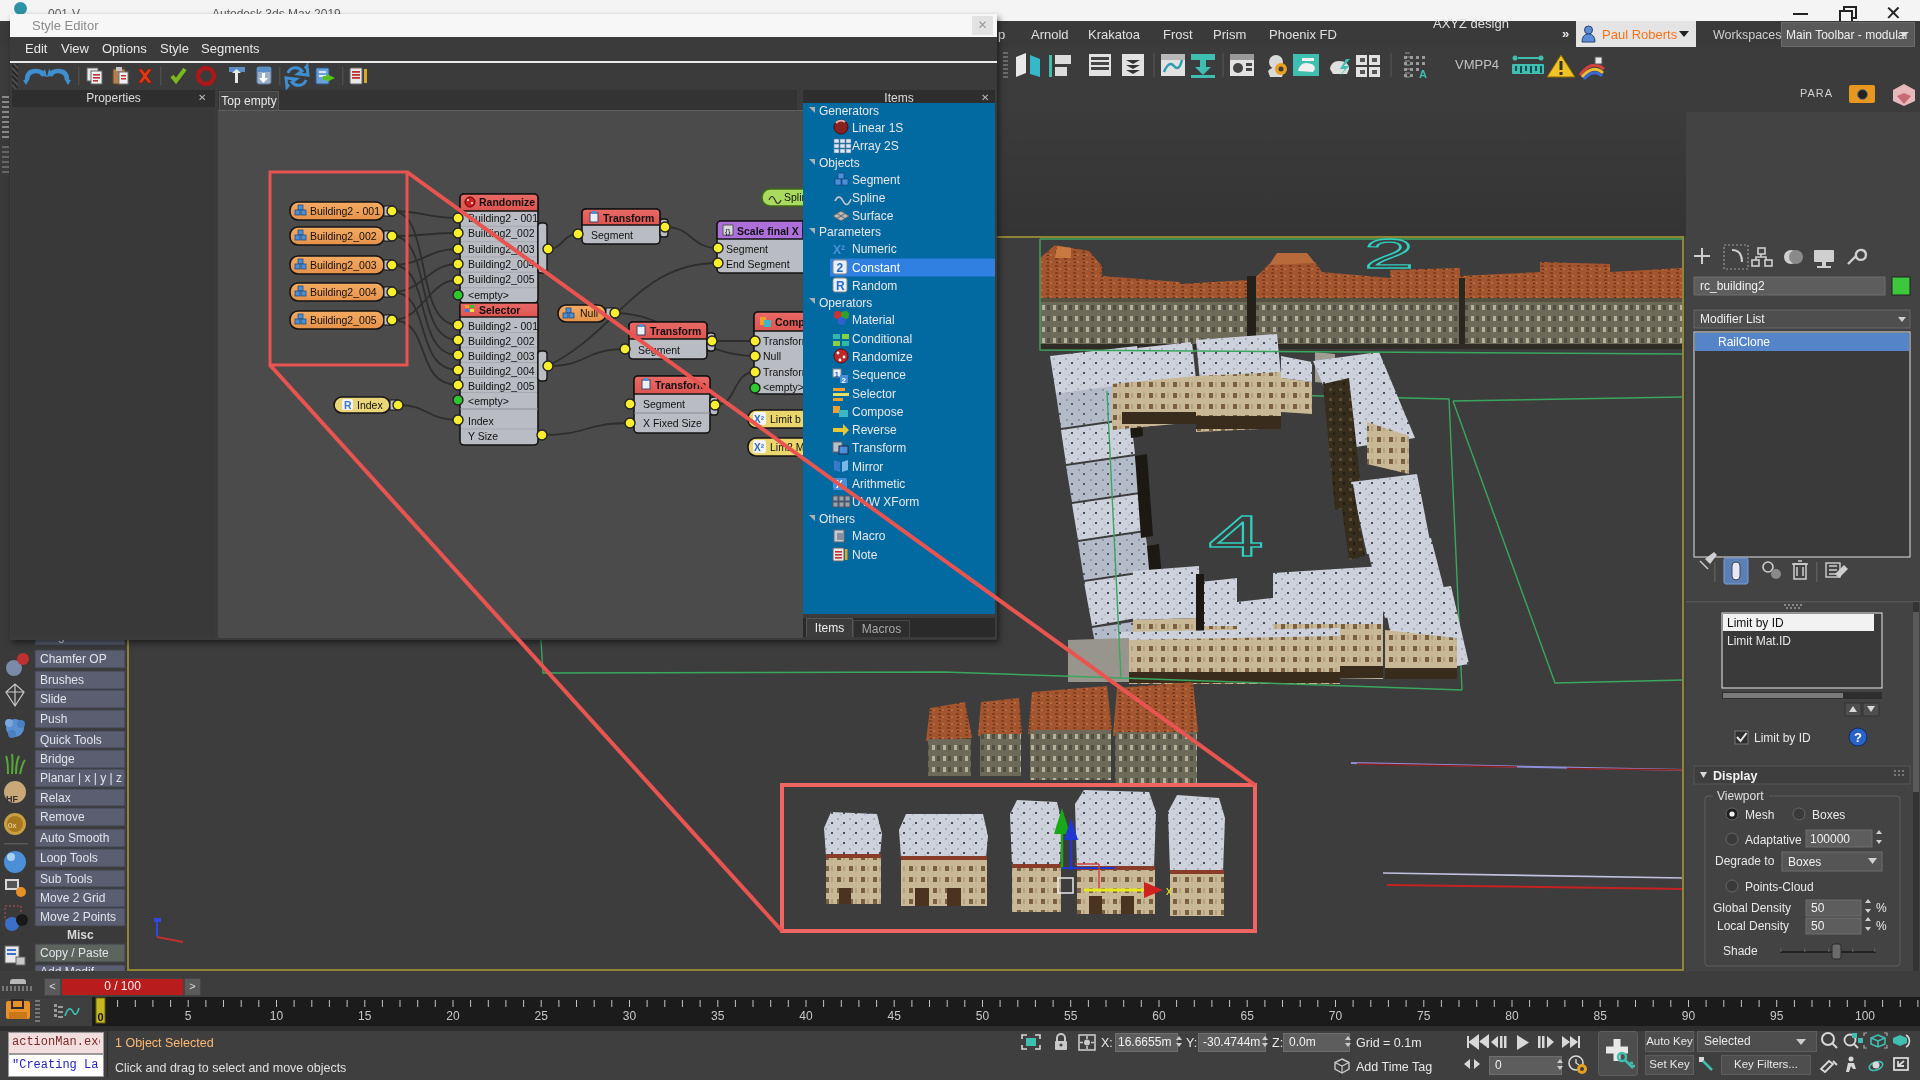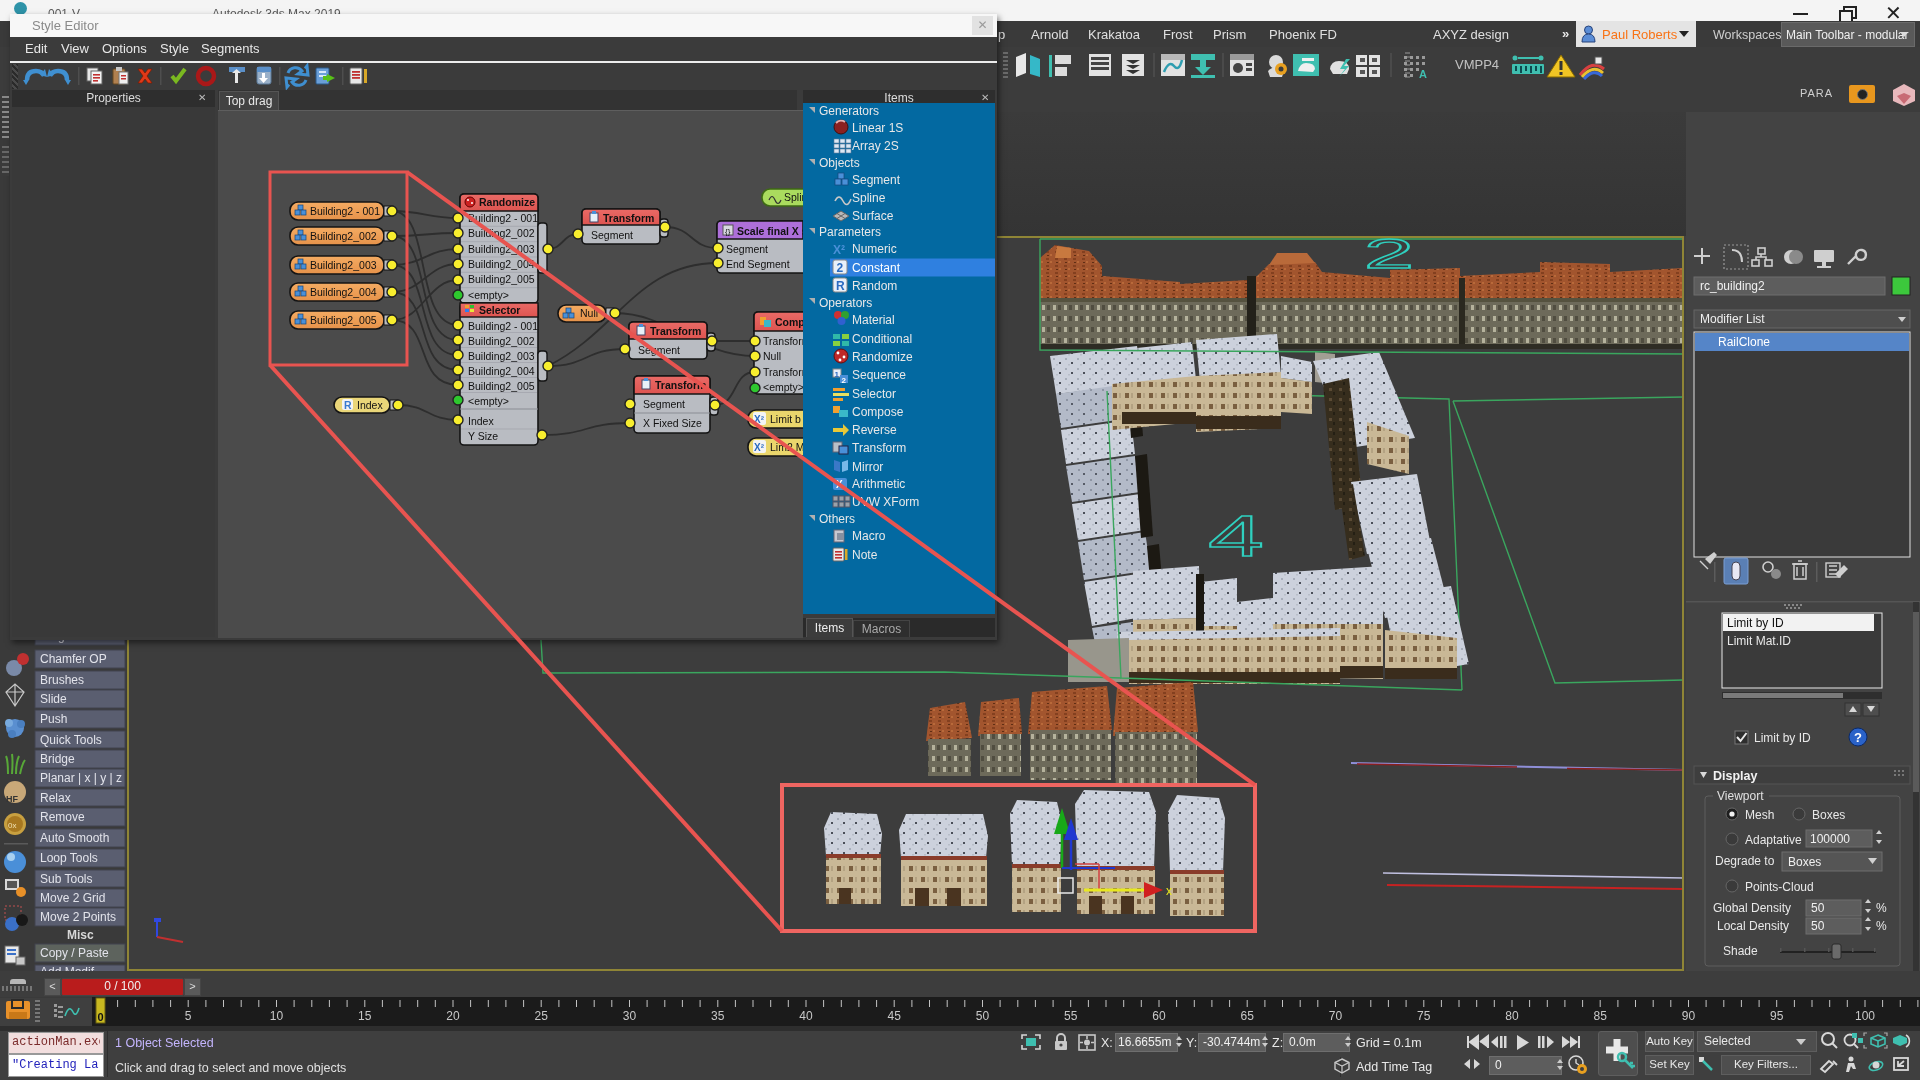--- a/index.html
+++ b/index.html
@@ -23,21 +23,21 @@
 <div class="abs" style="left:1885px;top:1px;color:#222;font-size:20px;font-weight:400;">✕</div>
 
 <div class="abs" style="left:0;top:21px;width:1920px;height:26px;background:#3a3a3a;border-bottom:1px solid #2c2c2c;"></div>
 <div class="abs" style="left:998px;top:27px;font-size:13px;color:#e0e0e0;">p</div>
 <div class="abs" style="left:1031px;top:27px;font-size:13px;color:#e0e0e0;">Arnold</div>
 <div class="abs" style="left:1088px;top:27px;font-size:13px;color:#e0e0e0;">Krakatoa</div>
 <div class="abs" style="left:1163px;top:27px;font-size:13px;color:#e0e0e0;">Frost</div>
 <div class="abs" style="left:1213px;top:27px;font-size:13px;color:#e0e0e0;text-align:center;">Prism</div>
 <div class="abs" style="left:1269px;top:27px;font-size:13px;color:#e0e0e0;">Phoenix FD</div>
 <div class="abs" style="left:1356px;top:27px;font-size:13px;color:#e0e0e0;margin-top:43px;">Civil View</div>
-<div class="abs" style="left:1433px;top:27px;font-size:13px;color:#e0e0e0;">AXYZ design</div>
+<div class="abs" style="left:1433px;top:16px;font-size:13px;color:#e0e0e0;">AXYZ design</div>
 <div class="abs" style="left:1562px;top:26px;font-size:13px;color:#e8e8e8;font-weight:bold;">»</div>
 <div class="abs" style="left:1576px;top:21px;width:120px;height:26px;background:#e4e4e4;"></div>
 <div class="abs" style="left:1581px;top:24px;width:15px;height:19px;">
  <svg width="15" height="19">
         <circle cx="7.5" cy="6" r="4" fill="#5b8dd6" stroke="#27437a"></circle>
         <path d="M1 18 Q1 10 7.5 10 Q14 10 14 18 Z" fill="#5b8dd6" stroke="#27437a"></path>
       </svg>
 </div>
 <div class="abs" style="left:1602px;top:27px;font-size:13px;color:#f97316;">Paul Roberts</div>
 <div class="abs" style="left:1679px;top:31px;width:0;height:0;border:5px solid transparent;border-top:6px solid #222;"></div>
@@ -749,21 +749,21 @@
       </svg></div>
 <div class="abs" style="left:0;top:1026px;width:1920px;height:5px;background:#2e2e2e;"></div>
 
 <div class="abs" id="statusbar" style="left:0;top:1031px;width:1920px;height:49px;background:#3f3f3f;">
 
  <div class="abs" style="left:8px;top:1px;width:94px;height:20px;background:#f2dede;border:1px solid #999;"></div>
  <div class="abs mono" style="left:12px;top:4px;font-size:12px;color:#7a2a2a;white-space:nowrap;overflow:hidden;width:88px;">actionMan.exe</div>
  <div class="abs" style="left:8px;top:23px;width:94px;height:21px;background:#ffffff;border:1px solid #999;"></div>
  <div class="abs mono" style="left:12px;top:27px;font-size:12px;color:#2222bb;white-space:nowrap;overflow:hidden;width:88px;">"Creating La</div>
  <div class="abs" style="left:107px;top:0;width:1px;height:46px;background:#2e2e2e;"></div>
- <div class="abs" style="left:115px;top:5px;font-size:12.5px;color:#c4b5fd;">1 Object Selected</div>
+ <div class="abs" style="left:115px;top:5px;font-size:12.5px;color:#fdba74;">1 Object Selected</div>
  <div class="abs" style="left:115px;top:30px;font-size:12.5px;color:#e0e0e0;">Click and drag to select and move objects</div>
 
  <svg class="abs" style="left:1020px;top:2px;" width="80" height="18">
   <g stroke="#d8d8d8" stroke-width="1.6" fill="none">
    <path d="M2 6 v-4 h5 M15 2 h5 v4 M20 12 v4 h-5 M7 16 H2 v-4"></path>
   </g>
   <rect x="6" y="5" width="10" height="8" fill="#3fbfb0"></rect>
   <g transform="translate(34,0)">
           <rect x="1" y="8" width="12" height="9" rx="1" fill="#c8c8c8"></rect>
           <path d="M3 8 v-3 a4 4 0 0 1 8 0 v3" stroke="#c8c8c8" stroke-width="2" fill="none"></path>
@@ -963,21 +963,21 @@
  </div>
 
  <div class="abs" style="left:0;top:76px;width:987px;height:550px;background:#3b3b3b;"></div>
 
  <div class="abs" style="left:2px;top:76px;width:203px;height:17px;background:#2e2e2e;"></div>
  <div class="abs" style="left:2px;top:77px;width:203px;height:15px;font-size:12px;color:#dcdcdc;text-align:center;">Properties</div>
  <div class="abs" style="left:188px;top:78px;font-size:10px;color:#bbb;">✕</div>
  <div class="abs" style="left:2px;top:93px;width:203px;height:530px;background:#393939;"></div>
 
  <div class="abs" style="left:208px;top:76px;width:579px;height:20px;background:#333333;"></div>
- <div class="abs" style="left:209px;top:77px;width:58px;height:19px;background:#424242;border:1px solid #555;border-bottom:none;color:#e8e8e8;font-size:12px;text-align:center;line-height:19px;">Top drag</div>
+ <div class="abs" style="left:209px;top:77px;width:58px;height:19px;background:#424242;border:1px solid #555;border-bottom:none;color:#e8e8e8;font-size:12px;text-align:center;line-height:19px;">Top empty</div>
 
  <div class="abs" id="canvas" style="left:208px;top:96px;width:585px;height:527px;background:#4b4b4b;border-top:1px solid #5e5e5e;">
  <svg width="585" height="527" viewBox="0 0 585 527" font-family="Liberation Sans, sans-serif">
   <defs>
    <linearGradient id="orng" x1="0" y1="0" x2="0" y2="1">
               <stop offset="0" stop-color="#f4ab62"></stop>
               <stop offset="1" stop-color="#e6924a"></stop>
             </linearGradient>
    <linearGradient id="redh" x1="0" y1="0" x2="0" y2="1">
               <stop offset="0" stop-color="#ea6a66"></stop>

